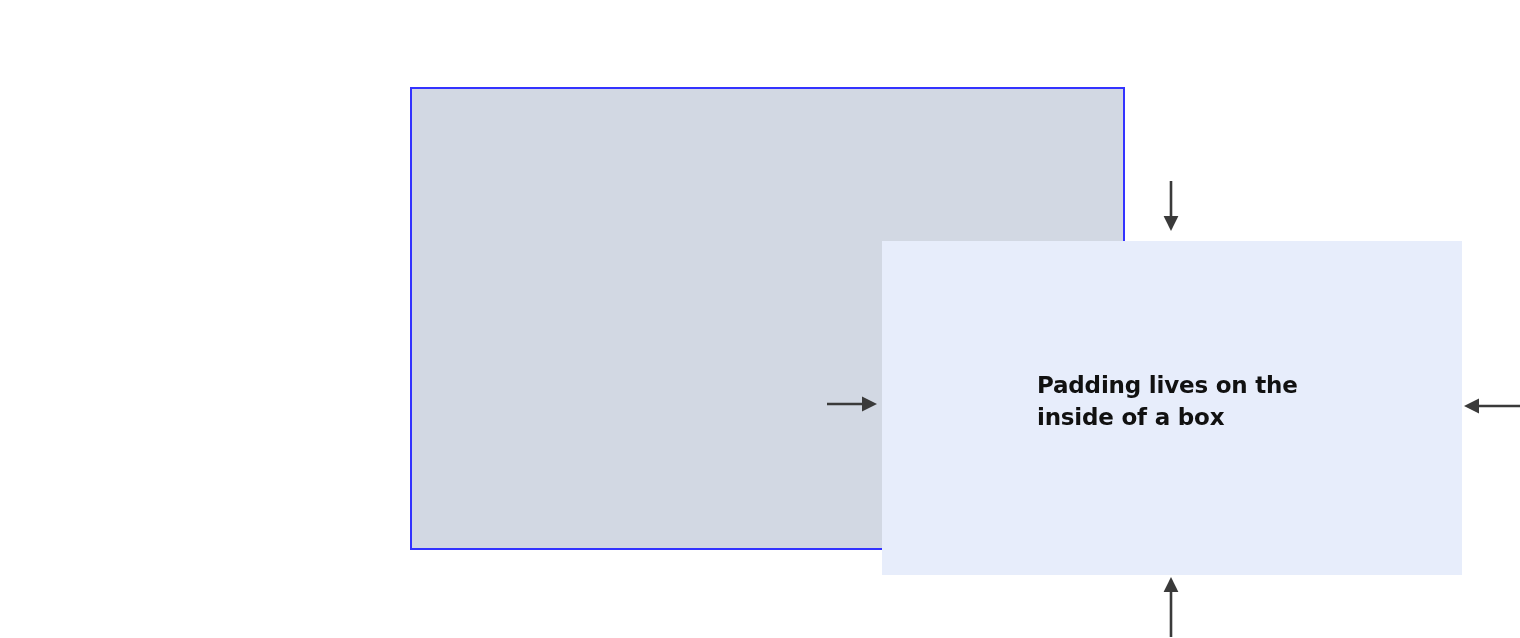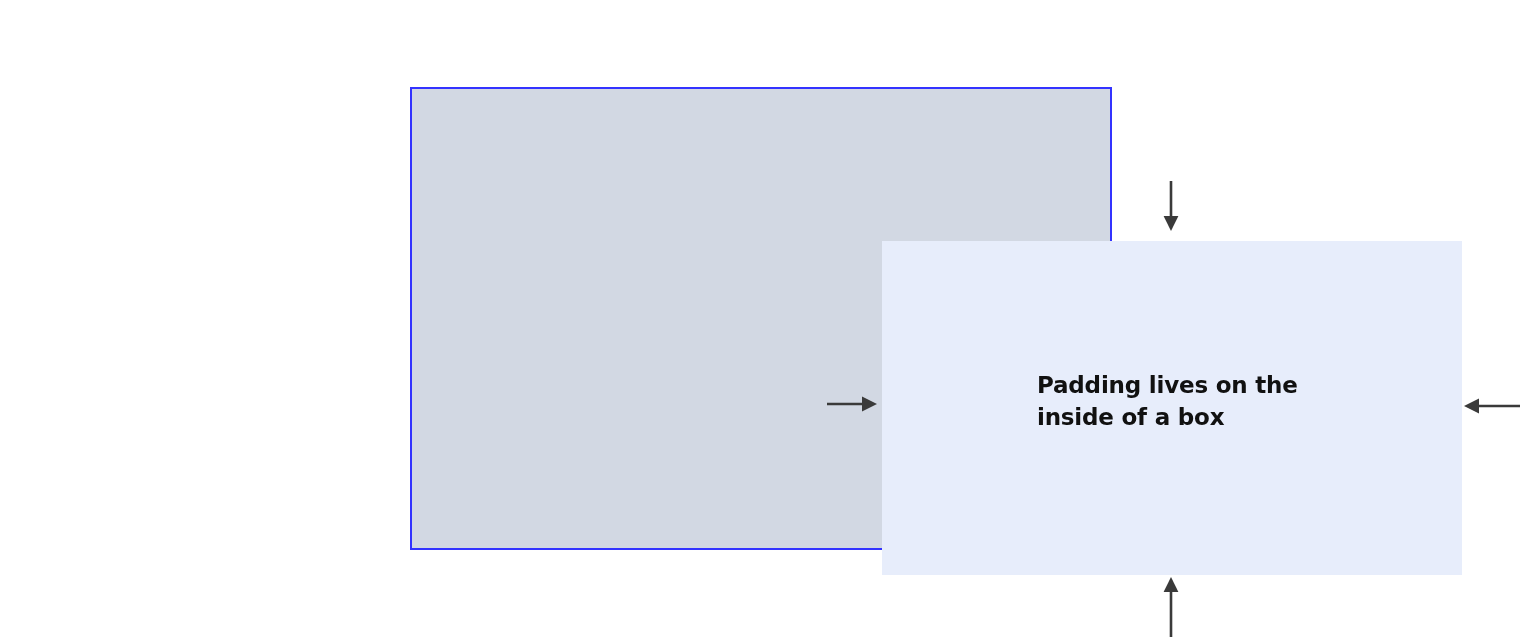--- a/index.html
+++ b/index.html
@@ -25,20 +25,21 @@
   
   #padding-box {
     position: absolute;
     left: 410px;
     top: 87px;
     width: 698px;
     height: 459px;
     border: 2px solid #3333ff;
     background: #d2d8e3;
     box-sizing: content-box;
+    padding-left: 13px;
   }
 
   
   #content-box {
     position: absolute;
     left: 470px;
     top: 152px;
     width: 580px;
     height: 334px;
     background: #e7edfb;

